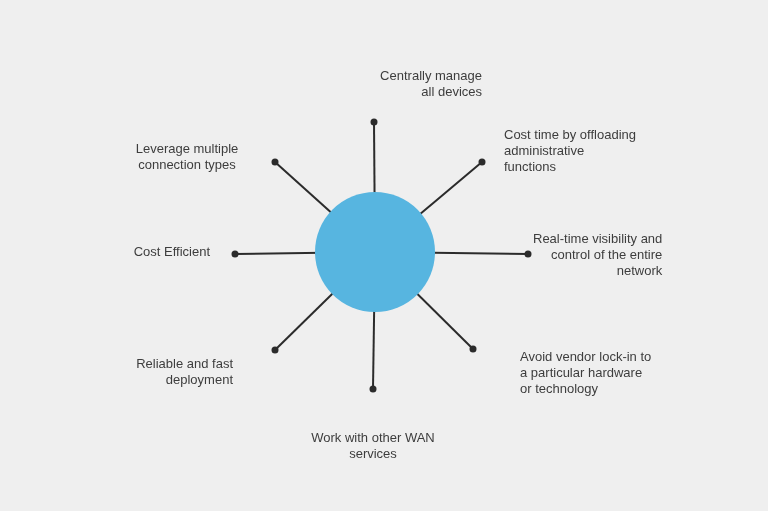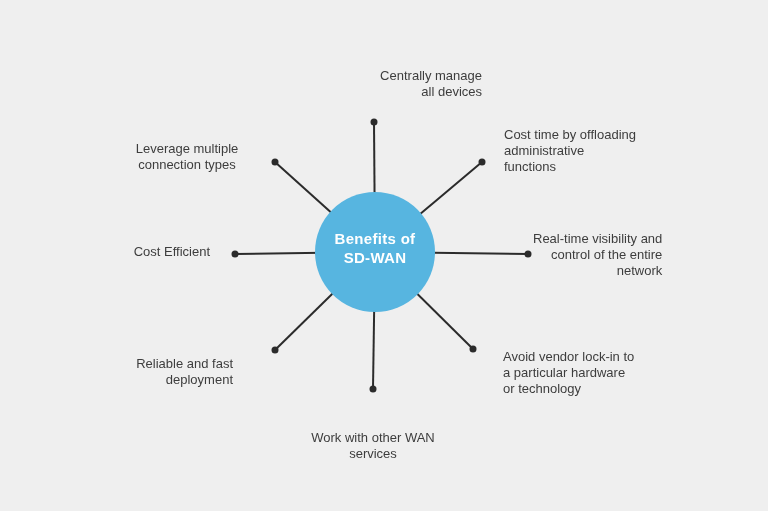--- a/index.html
+++ b/index.html
@@ -59,32 +59,30 @@
       <line x1="375" y1="252" x2="373" y2="389" stroke="#2b2b2b" stroke-width="2"></line>
       <circle cx="373" cy="389" r="3.5" fill="#2b2b2b"></circle>
       <line x1="375" y1="252" x2="275" y2="350" stroke="#2b2b2b" stroke-width="2"></line>
       <circle cx="275" cy="350" r="3.5" fill="#2b2b2b"></circle>
       <line x1="375" y1="252" x2="235" y2="254" stroke="#2b2b2b" stroke-width="2"></line>
       <circle cx="235" cy="254" r="3.5" fill="#2b2b2b"></circle>
       <line x1="375" y1="252" x2="275" y2="162" stroke="#2b2b2b" stroke-width="2"></line>
       <circle cx="275" cy="162" r="3.5" fill="#2b2b2b"></circle>
       <circle cx="375" cy="252" r="60" fill="#57b5e0"></circle>
     </svg>
-  <div class="hub-label" id="hub-label" style="left: 295px; top: 229px; color: rgb(255, 255, 255);">Benefits of
-SD-WAN</div>
   <div id="labels-layer">
       <div class="benefit-label" style="top: 68px; left: 262px; width: 220px; text-align: right;">Centrally manage
 all devices</div>
       <div class="benefit-label" style="top: 127px; left: 504px; text-align: left;">Cost time by offloading
 administrative
 functions</div>
       <div class="benefit-label" style="top: 231px; left: 533px; text-align: right;">Real-time visibility and
 control of the entire
 network</div>
-      <div class="benefit-label" style="top: 349px; left: 503px; text-align: left;">Avoid vendor lock-in to
+      <div class="benefit-label" style="top: 349px; left: 520px; text-align: left;">Avoid vendor lock-in to
 a particular hardware
 or technology</div>
       <div class="benefit-label" style="top: 430px; left: 263px; width: 220px; text-align: center;">Work with other WAN
 services</div>
       <div class="benefit-label" style="top: 356px; left: -17px; width: 250px; text-align: right;">Reliable and fast
 deployment</div>
       <div class="benefit-label" style="top: 244px; left: -40px; width: 250px; text-align: right;">Cost Efficient</div>
       <div class="benefit-label" style="top: 141px; left: 77px; width: 220px; text-align: center;">Leverage multiple
 connection types</div>
     </div>

